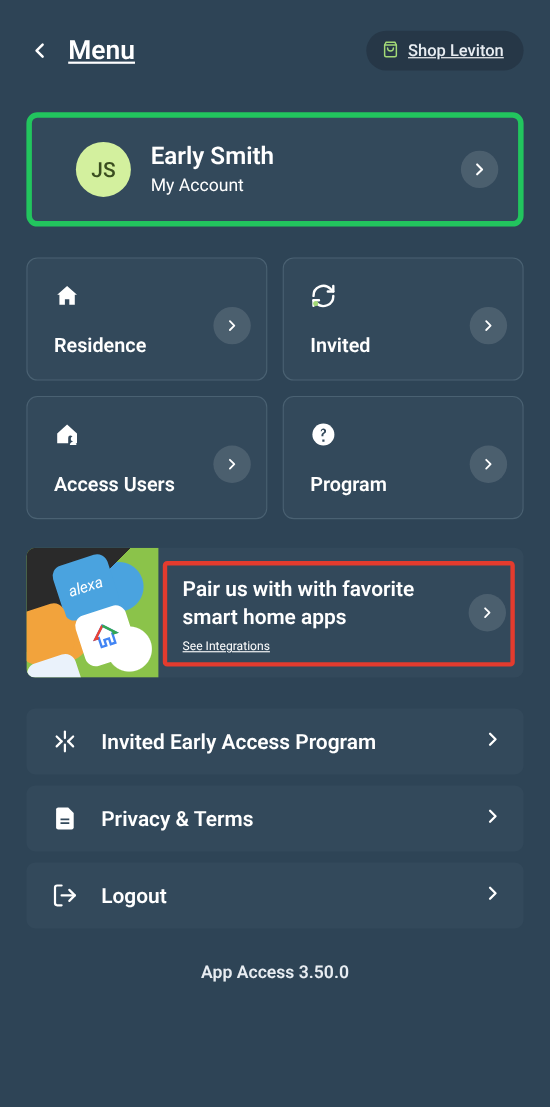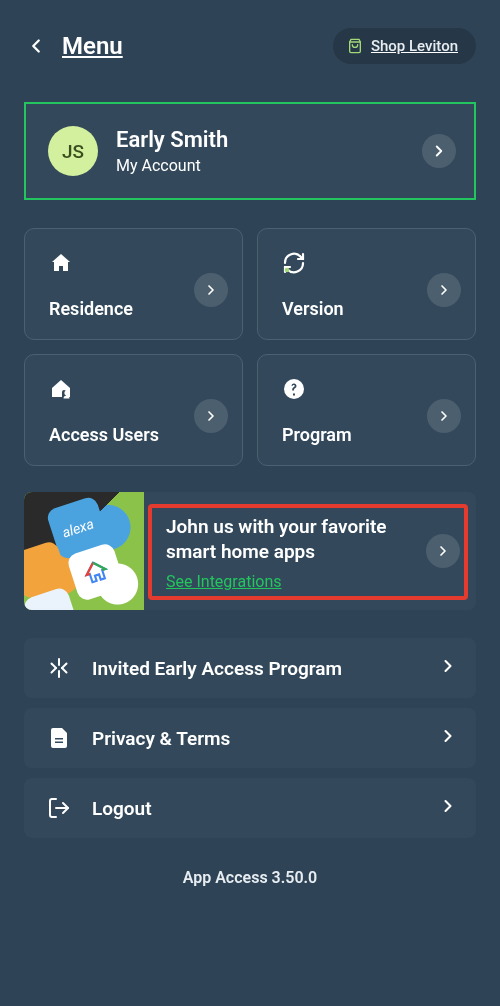--- a/index.html
+++ b/index.html
@@ -11,27 +11,27 @@
       overflow:hidden;
     }
     .screen { padding:24px 24px 0 24px; }
     
     .header { display:flex; align-items:center; justify-content:space-between; height:44px; margin-bottom:34px;text-decoration:underline; }
     .header-left { display:flex; align-items:center; gap:14px; }
     .back-btn { width:24px; height:24px; display:flex; align-items:center; justify-content:center; color:#fff; }
     .title { font-size:24px; font-weight:600; }
     .shop-btn {
       background:#263747; border-radius:20px; padding:9px 18px 9px 14px;
-      display:flex; align-items:center; gap:8px; font-size:15px; font-weight:500; color:#e8edf2;
+      display:flex; align-items:flex-start; gap:8px; font-size:15px; font-weight:500; color:#e8edf2;
     }
     .shop-btn svg { color:#a3d977; }
     
     .account-card {
-      border:2px solid #22c55e; border-radius:0;
-      background:#33495b; padding:22px 18px 22px 22px;
+      border:5px solid #22c55e; border-radius:10px;
+      background:#33495b; padding:22px 18px 22px 40px;
       display:flex; align-items:center; gap:18px;
       margin-bottom:28px;
     }
     .avatar {
       width:50px; height:50px; border-radius:50%;
       background:#d3f09e; color:#3a4d1f;
       display:flex; align-items:center; justify-content:center;
       font-size:19px; font-weight:500;
     }
     .account-text { flex:1; }
@@ -81,21 +81,21 @@
     .ai3 svg{width:26px;height:26px;}
     .ai4{position:absolute;top:100px;left:4px;width:46px;height:46px;border-radius:10px;background:#eaf2fb;transform:rotate(-18deg);}
     .promo-body { flex:1; position:relative; display:flex; align-items:center; }
     .promo-outline {
       position:absolute; top:12px; bottom:10px; left:4px; right:8px;
       border:4px solid #e43b2e; border-radius:4px;
       padding:12px 46px 10px 14px;
       display:flex; flex-direction:column; justify-content:center;
     }
     .promo-title { font-size:19px; font-weight:600; line-height:1.3; }
-    .promo-link { font-size:16px; text-decoration:underline; margin-top:8px; color:#22c55e; }
+    .promo-link { font-size:11px; text-decoration:underline; margin-top:8px; color:#ffffff; }
     .promo .chev-circle { position:absolute; right:16px; top:50%; transform:translateY(-50%); }
     
     .list { display:flex; flex-direction:column; gap:10px; margin-bottom:30px; }
     .row {
       background:#33495b; border-radius:8px;
       padding:18px 18px 18px 22px;
       display:flex; align-items:center; gap:20px;
     }
     .row-icon { width:26px; display:flex; justify-content:center; }
     .row-icon svg { width:24px; height:24px; color:#fff; }
@@ -157,21 +157,21 @@
     <div class="tile">
       <div class="tile-icon">
         <svg viewBox="0 0 24 24" fill="none" stroke="currentColor" stroke-width="2.2" stroke-linecap="round" stroke-linejoin="round">
             <path d="M3 12a9 9 0 0 1 15.5-6.4L21 8"></path>
             <path d="M21 3v5h-5"></path>
             <path d="M21 12a9 9 0 0 1-15.5 6.4L3 16"></path>
             <path d="M3 21v-5h5"></path>
             <circle class="update-dot" cx="5" cy="19" r="2.3" stroke="none"></circle>
           </svg>
       </div>
-      <div class="tile-label">Version</div>
+      <div class="tile-label">Invited</div>
       <div class="chev-circle">
         <svg width="16" height="16" viewBox="0 0 24 24" fill="none" stroke="#fff" stroke-width="2.5" stroke-linecap="round" stroke-linejoin="round">
             <polyline points="9 18 15 12 9 6"></polyline>
           </svg>
       </div>
     </div>
     <div class="tile">
       <div class="tile-icon">
         <svg viewBox="0 0 24 24" fill="currentColor">
             <path d="M12 3 3 11v9h10v-5a2 2 0 0 1 4 0v5h4v-9z"></path>
@@ -210,21 +210,21 @@
         <svg viewBox="0 0 24 24">
             <path d="M12 3 3 12h3v8h4v-5h4v5h4v-8h3z" fill="none" stroke="#4285f4" stroke-width="2"></path>
             <path d="M12 3 3 12h3" stroke="#ea4335" stroke-width="2" fill="none"></path>
             <path d="M18 12h3L12 3" stroke="#34a853" stroke-width="2" fill="none"></path>
           </svg>
       </div>
       <div class="ai4"></div>
     </div>
     <div class="promo-body">
       <div class="promo-outline">
-        <div class="promo-title">John us with your favorite smart home apps</div>
+        <div class="promo-title">Pair us with with favorite smart home apps</div>
         <div class="promo-link">See Integrations</div>
       </div>
       <div class="chev-circle">
         <svg width="16" height="16" viewBox="0 0 24 24" fill="none" stroke="#fff" stroke-width="2.5" stroke-linecap="round" stroke-linejoin="round">
             <polyline points="9 18 15 12 9 6"></polyline>
           </svg>
       </div>
     </div>
   </div>
 

